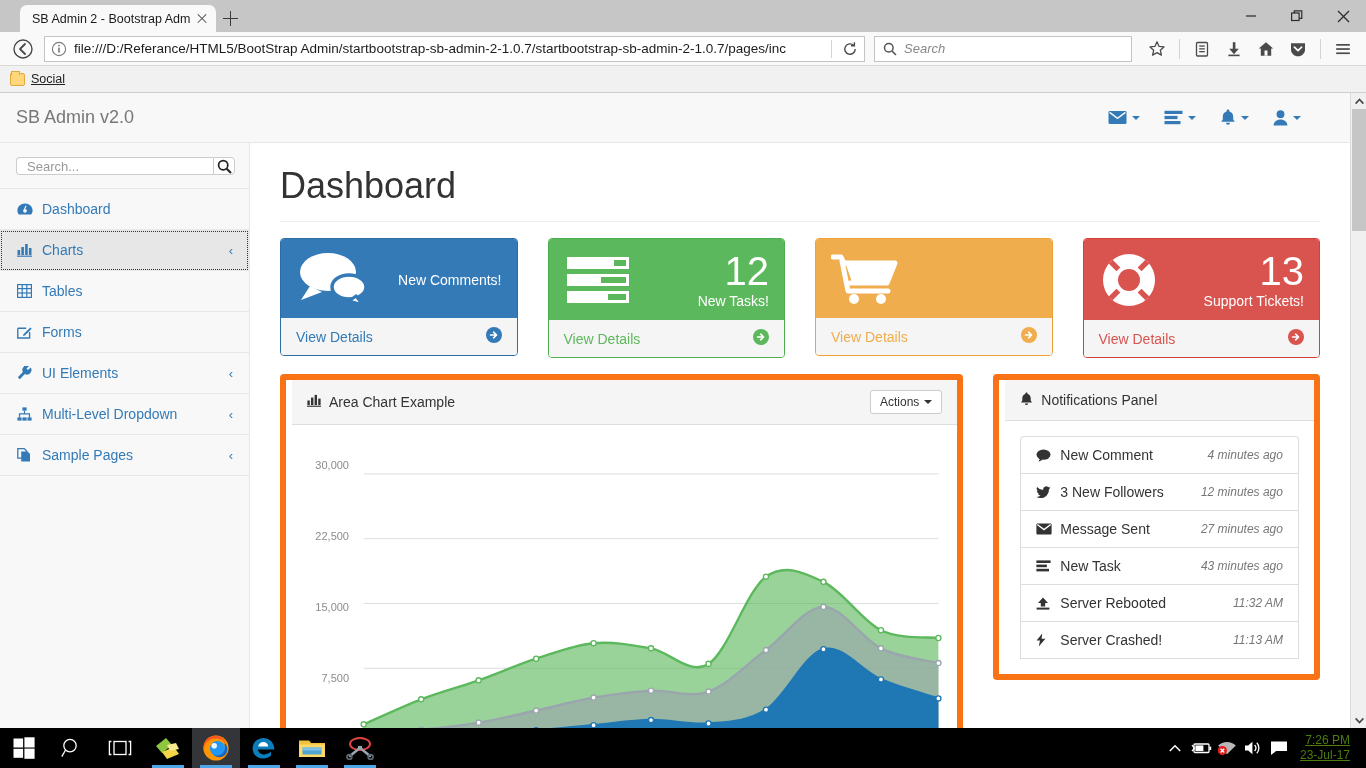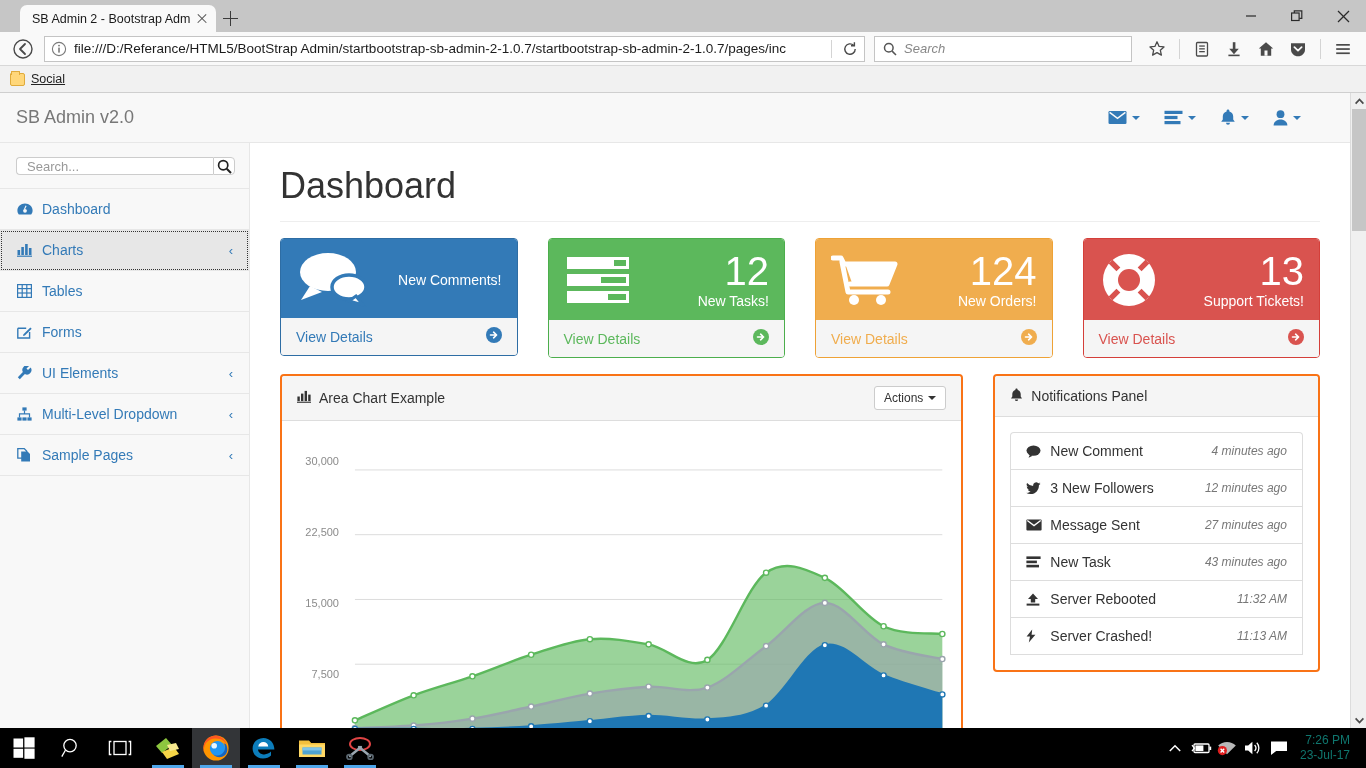--- a/index.html
+++ b/index.html
@@ -124,21 +124,21 @@
   .card-huge { font-size: 40px; line-height: 1.03; font-weight: normal; }
   .card-sub { font-size: 14px; margin-top: 1px; }
   .card-foot {
     background: #f5f5f5; padding: 9px 15px; display: flex; align-items: center;
     justify-content: space-between; font-size: 14px; cursor: pointer;
   }
 
   .panels-row { display: flex; margin-top: 16px; }
   .col-8 { width: 66.666%; padding: 0 15px; }
   .col-4 { width: 33.333%; padding: 0 15px; }
-  .panel { border: 2px solid #f97316; border-radius: 4px; background: #fff; }
+  .panel { border: 6px solid #f97316; border-radius: 4px; background: #fff; padding-left: 6px; }
   .panel-heading {
     background: #f5f5f5; border-bottom: 1px solid #ddd; padding: 10px 15px;
     border-radius: 3px 3px 0 0; display: flex; align-items: center; justify-content: space-between;
     min-height: 41px;
   }
   .panel-title { display: flex; align-items: center; gap: 8px; font-size: 14px; color: #333; }
   .btn-default {
     border: 1px solid #ccc; background: #fff; border-radius: 3px; font-size: 12px;
     padding: 4px 9px; color: #333; cursor: pointer; display: flex; align-items: center; gap: 5px;
     font-family: "Liberation Sans", sans-serif;
@@ -176,21 +176,21 @@
   
   .taskbar {
     width: 1366px; height: 40px; background: #000; display: flex; align-items: center;
     position: relative;
   }
   .tb-btn { width: 48px; height: 40px; display: flex; align-items: center; justify-content: center; cursor: pointer; position: relative; }
   .tb-btn.active { background: #333538; }
   .tb-btn.running::after { content: ""; position: absolute; bottom: 0; left: 8px; right: 8px; height: 3px; background: #4ea6ea; }
   .tray { position: absolute; right: 0; height: 40px; display: flex; align-items: center; gap: 0; padding-right: 6px; }
   .tray-ico { width: 26px; height: 40px; display: flex; align-items: center; justify-content: center; cursor: pointer; position: relative; }
-  .clock { color: #0f766e; font-size: 12px; line-height: 15px; text-align: right; padding: 0 10px 0 8px; cursor: pointer; }
+  .clock { color: #4d7c0f; font-size: 12px; line-height: 15px; text-align: right; padding: 0 10px 0 8px; cursor: pointer; text-decoration: underline; }
 </style>
 </head>
 <body>
 
 <div class="browser">
 
   <div class="titlebar">
     <div class="tab">
       <span class="tab-title">SB Admin 2 - Bootstrap Admin T</span>
       <span class="tab-close"></span>
@@ -502,24 +502,20 @@
               <div class="card" style="border-color:#eea236">
                 <div class="card-top" style="background:#f0ad4e">
                   <span class="card-icon">
                     <svg width="74" height="56" viewBox="0 0 74 56">
                         <path d="M2 6h8l3 6h51l-8 20H19" fill="none" stroke="#fff" stroke-width="5" stroke-linecap="round" stroke-linejoin="round"></path>
                         <path d="M15 14h49l-7 17H21z" fill="#fff"></path>
                         <path d="M11 10l6 30h40" fill="none" stroke="#fff" stroke-width="5" stroke-linecap="round" stroke-linejoin="round"></path>
                         <circle cx="23" cy="48" r="5" fill="#fff"></circle>
                         <circle cx="50" cy="48" r="5" fill="#fff"></circle>
                       </svg>
-                  </span>
-                  <span class="card-nums">
-                    <div class="card-huge">124</div>
-                    <div class="card-sub">New Orders!</div>
                   </span>
                 </div>
                 <div class="card-foot">
                   <span style="color:#f0ad4e">View Details</span>
                   <span>
                     <svg width="16" height="16" viewBox="0 0 16 16">
                         <circle cx="8" cy="8" r="8" fill="#f0ad4e"></circle>
                         <path d="M4.5 8h6M7.6 5.2L10.6 8l-3 2.8" fill="none" stroke="#fff" stroke-width="1.6" stroke-linecap="round" stroke-linejoin="round"></path>
                       </svg>
                   </span>

